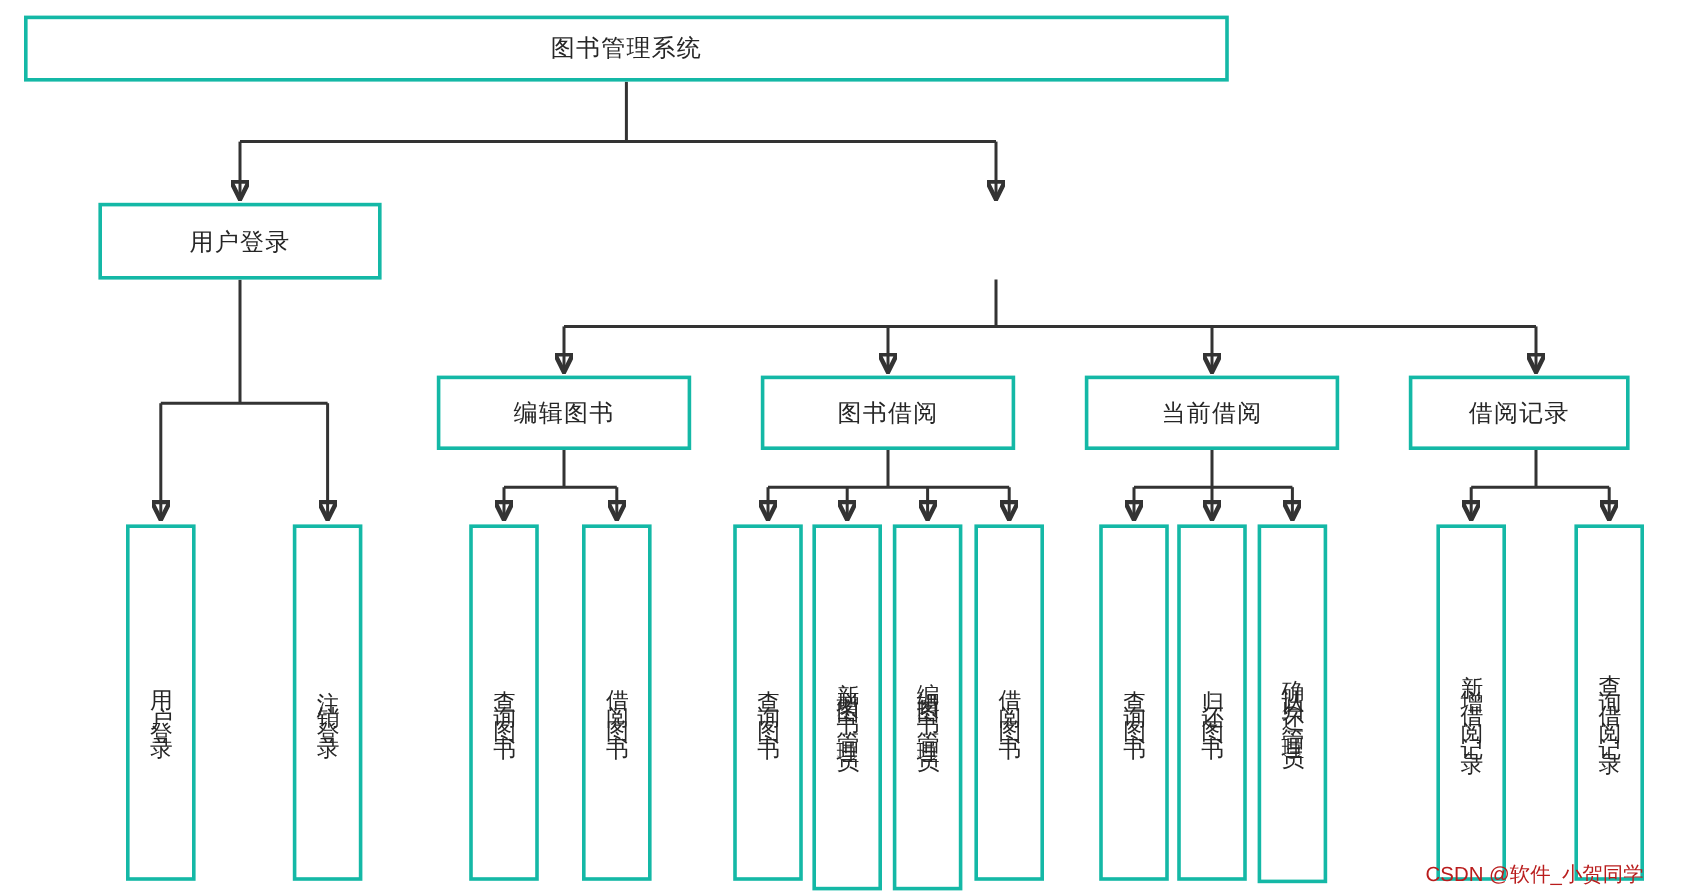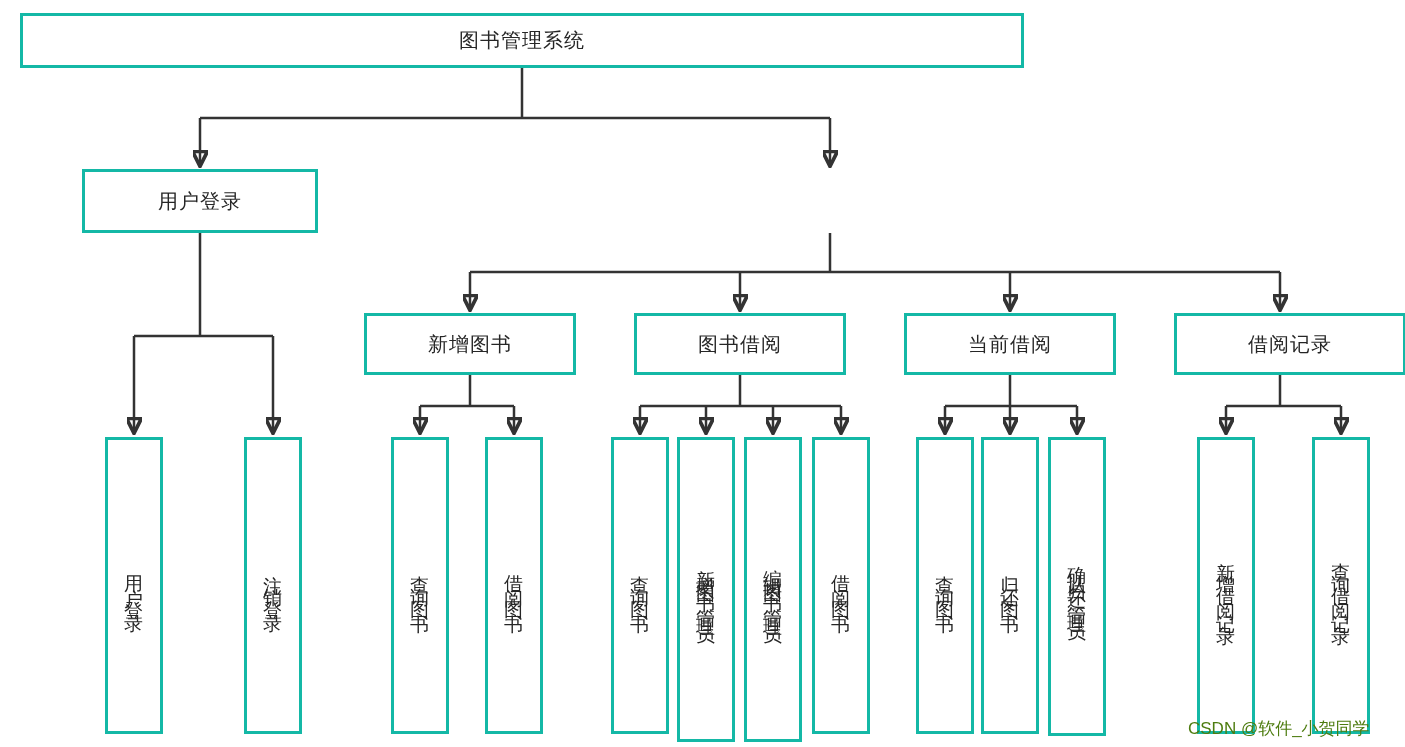--- a/index.html
+++ b/index.html
@@ -41,21 +41,21 @@
     color: #262626;
   }
   .ls13 span { letter-spacing: 13px; }
   .ls8  span { letter-spacing: 8px; }
 
   .watermark {
     position: absolute;
     left: 1188px;
     top: 717px;
     font-size: 17px;
-    color: #4d7c0f;
+    color: #b91c1c;
     white-space: nowrap;
   }
 </style>
 </head>
 <body>
 
 <div class="canvas">
 
   <svg class="connectors" viewBox="0 0 1405 747" width="1405" height="747" xmlns="http://www.w3.org/2000/svg">
     <defs>
@@ -95,24 +95,24 @@
 
     <path d="M1280,375 V406 M1226,406 H1341"></path>
     <path d="M1226,406 V431" marker-end="url(#arrow)"></path>
     <path d="M1341,406 V431" marker-end="url(#arrow)"></path>
   </svg>
 
   <div class="node root" style="left:20px; top:13px; width:1004px; height:55px;">图书管理系统</div>
 
   <div class="node hnode" style="left:82px; top:169px; width:236px; height:64px;">用户登录</div>
 
-  <div class="node hnode" style="left:364px; top:313px; width:212px; height:62px;">新增图书</div>
+  <div class="node hnode" style="left:364px; top:313px; width:212px; height:62px;">编辑图书</div>
   <div class="node hnode" style="left:634px; top:313px; width:212px; height:62px;">图书借阅</div>
   <div class="node hnode" style="left:904px; top:313px; width:212px; height:62px;">当前借阅</div>
-  <div class="node hnode" style="left:1174px; top:313px; width:232px; height:62px;">借阅记录</div>
+  <div class="node hnode" style="left:1174px; top:313px; width:184px; height:62px;">借阅记录</div>
 
   <div class="node leaf ls13" style="left:105px; top:437px; width:58px; height:297px;">
     <span>用户登录</span>
   </div>
   <div class="node leaf ls13" style="left:244px; top:437px; width:58px; height:297px;">
     <span>注销登录</span>
   </div>
 
   <div class="node leaf ls13" style="left:391px; top:437px; width:58px; height:297px;">
     <span>查询图书</span>

